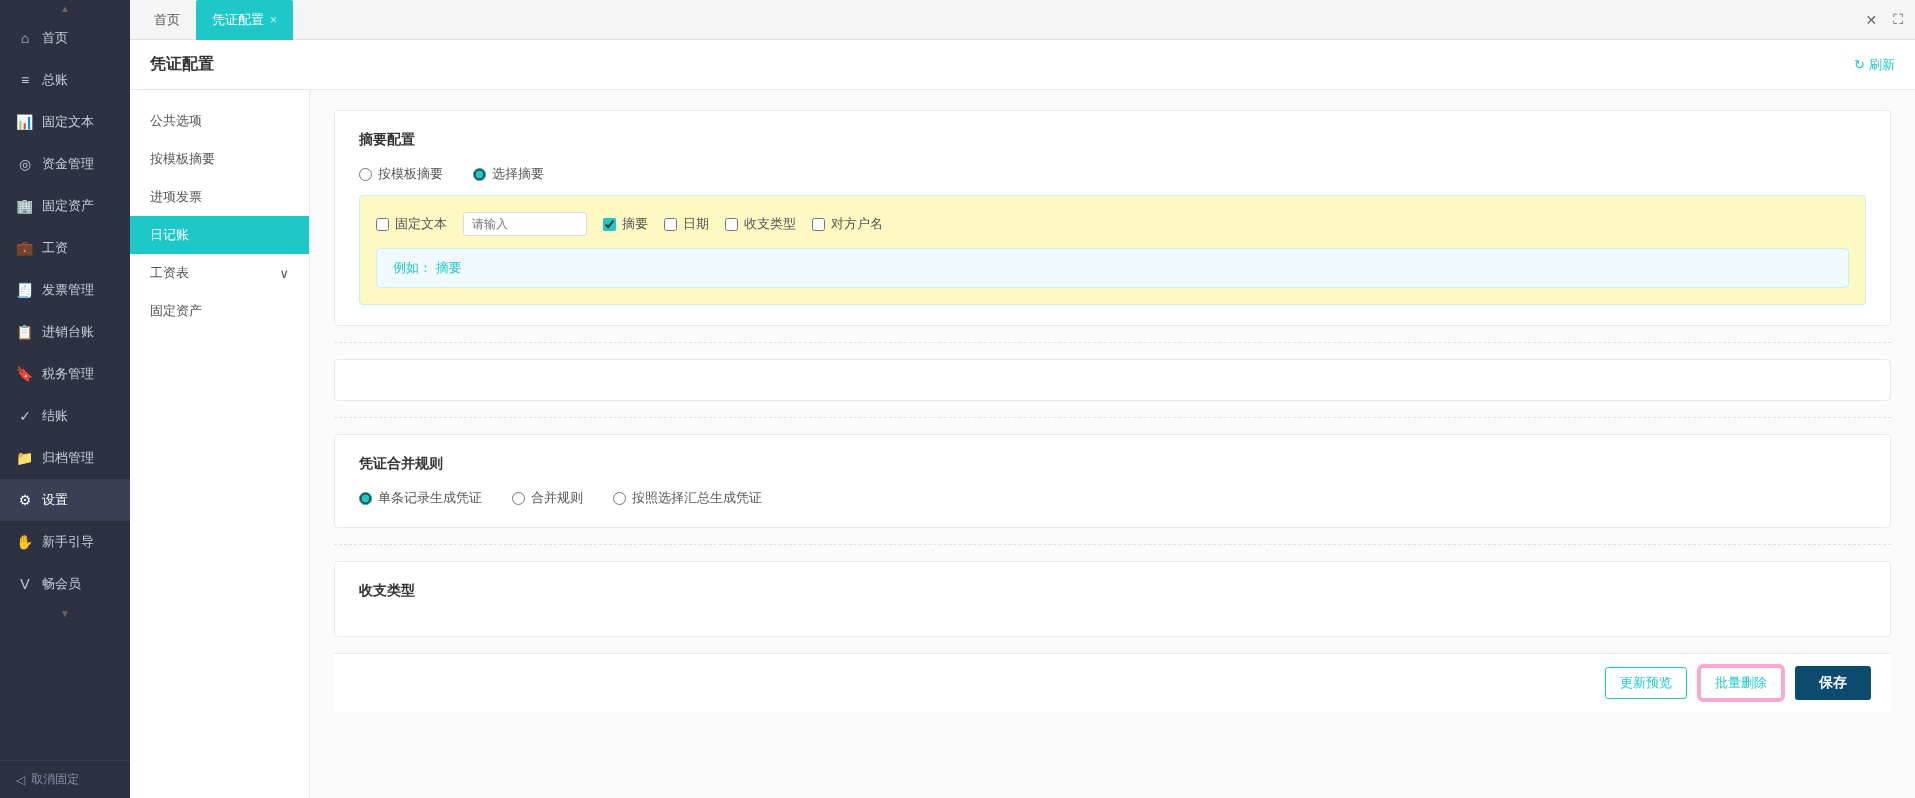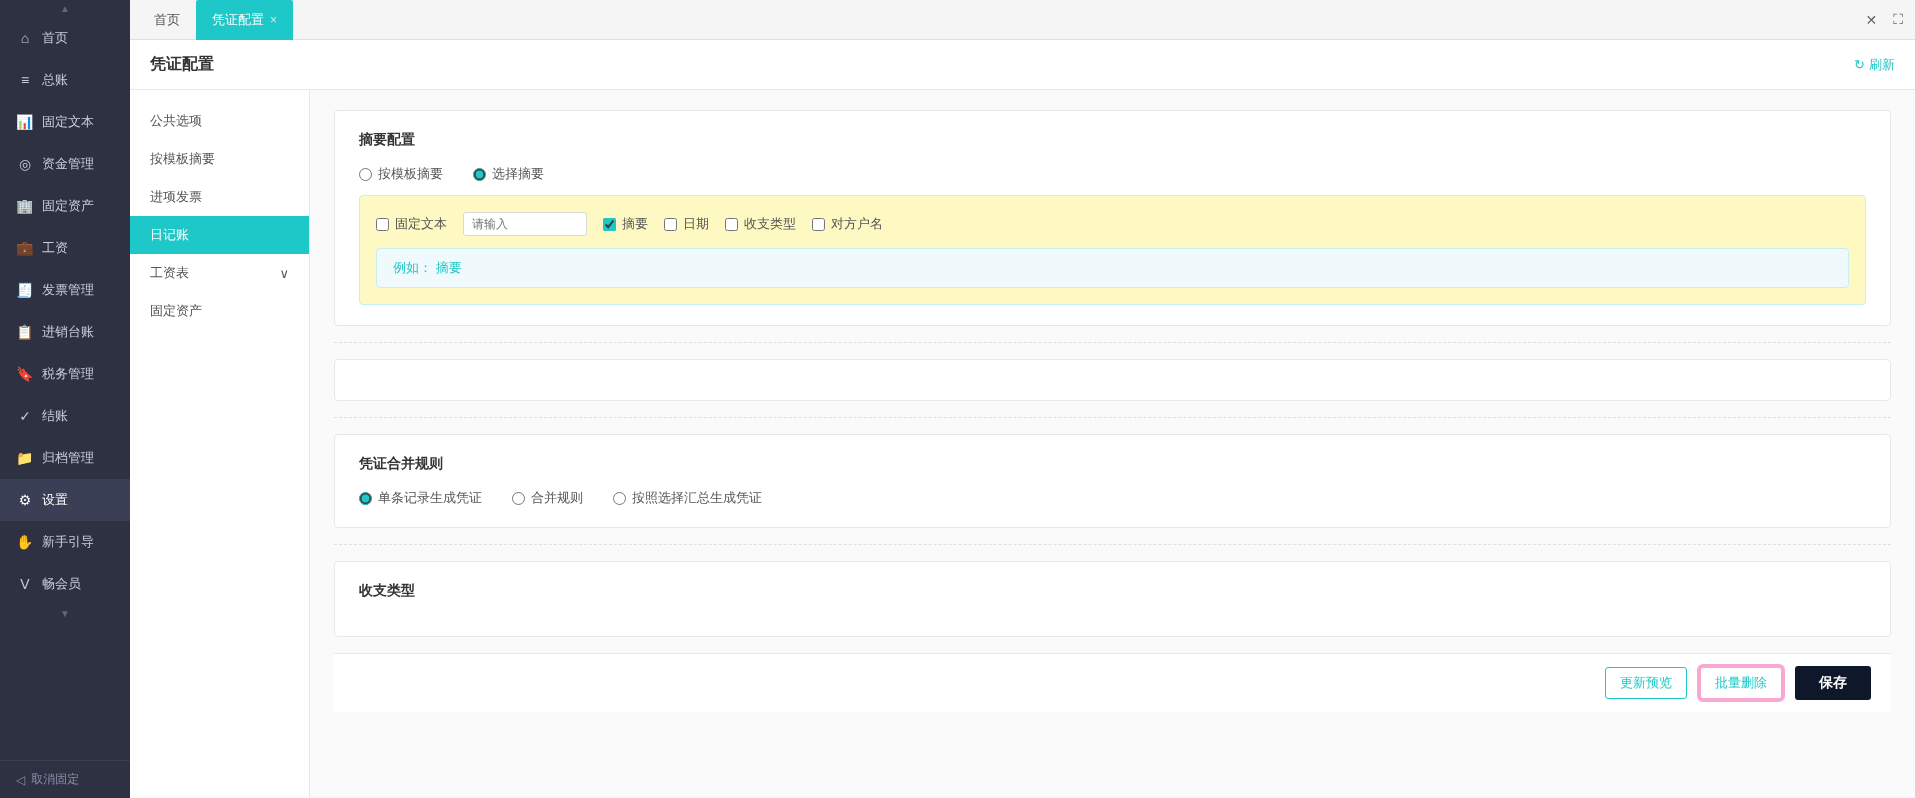--- a/index.html
+++ b/index.html
@@ -267,21 +267,21 @@
     .btn-batch-delete {
       border: 4px solid #f9a8d4;
       background: #fff;
       color: #1fc8c8;
       padding: 6px 14px;
       border-radius: 6px;
       cursor: pointer;
       font-size: 13px;
     }
     .btn-save {
-      background: #0f172a;
+      background: #0c4a6e;
       color: #fff;
       border: none;
       padding: 8px 24px;
       border-radius: 3px;
       cursor: pointer;
       font-size: 14px;
       font-weight: bold;
     }
 
     

